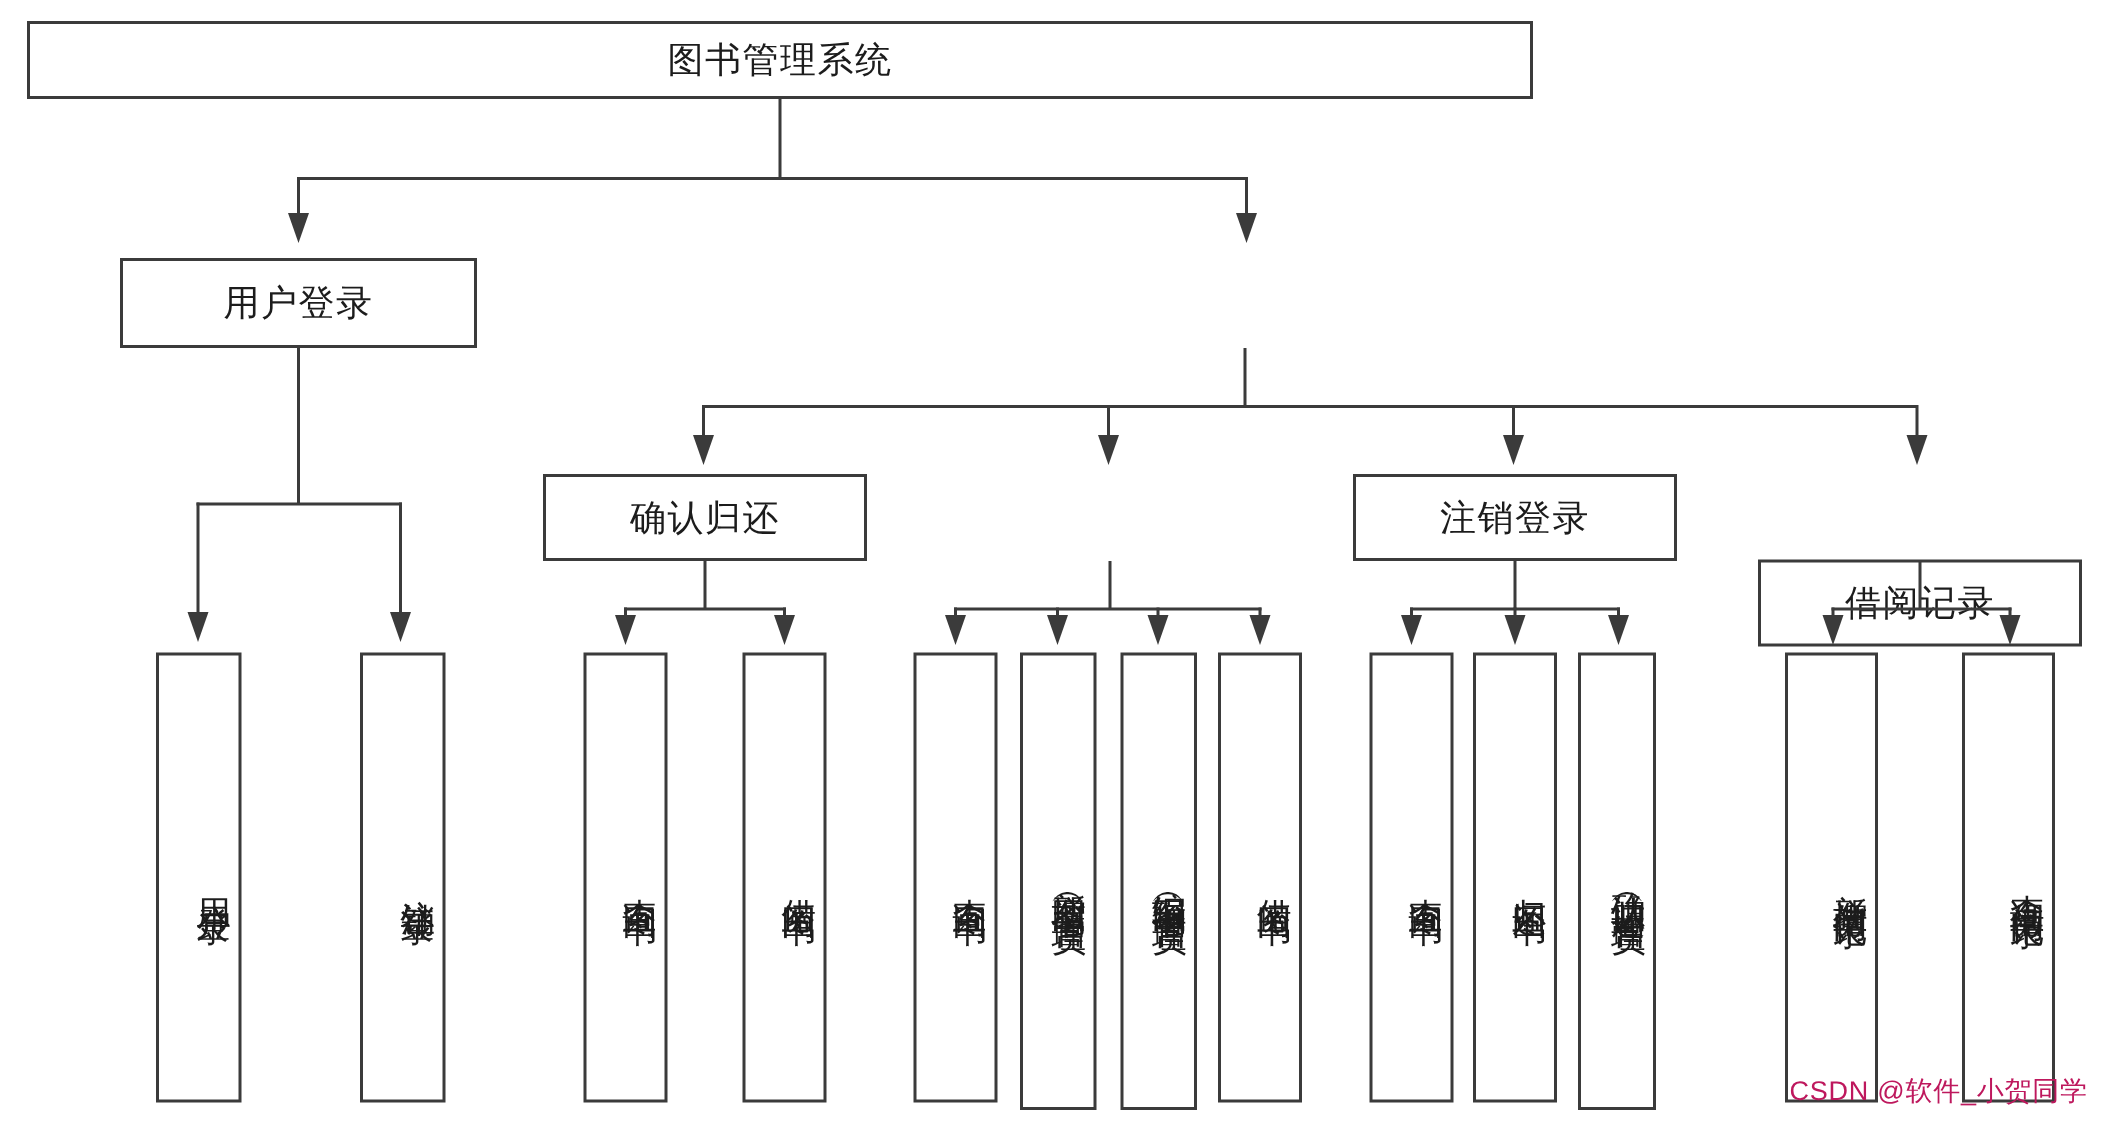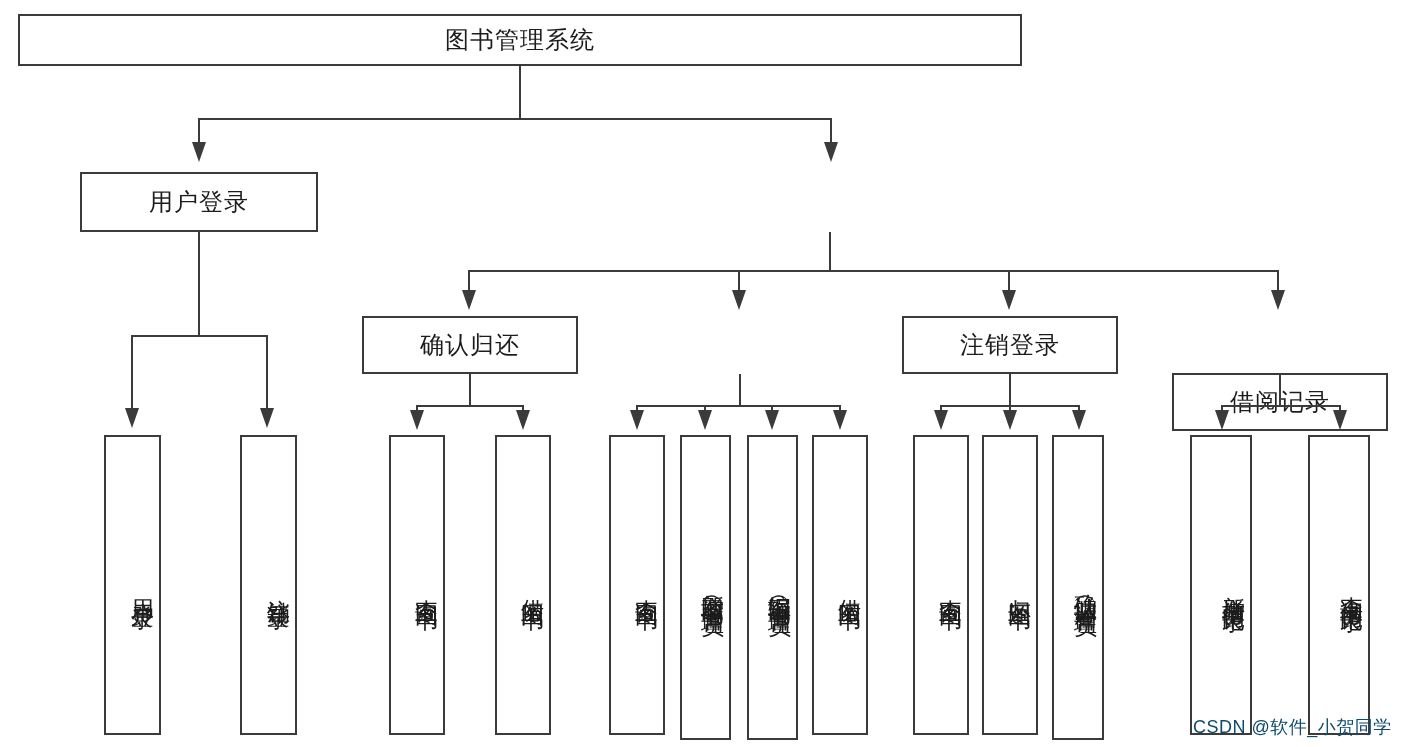--- a/index.html
+++ b/index.html
@@ -52,21 +52,21 @@
   .arrow {
     position: absolute;
     width: 0;
     height: 0;
     border-left: 7px solid transparent;
     border-right: 7px solid transparent;
     border-top: 20px solid #3b3b3b;
   }
   #watermark {
     position: absolute;
-    color: #0c4a6e;
+    color: #be185d;
     font-size: 18px;
     white-space: nowrap;
     letter-spacing: 0.5px;
   }
 </style>
 </head>
 <body>
 
 <div id="canvas">
 

